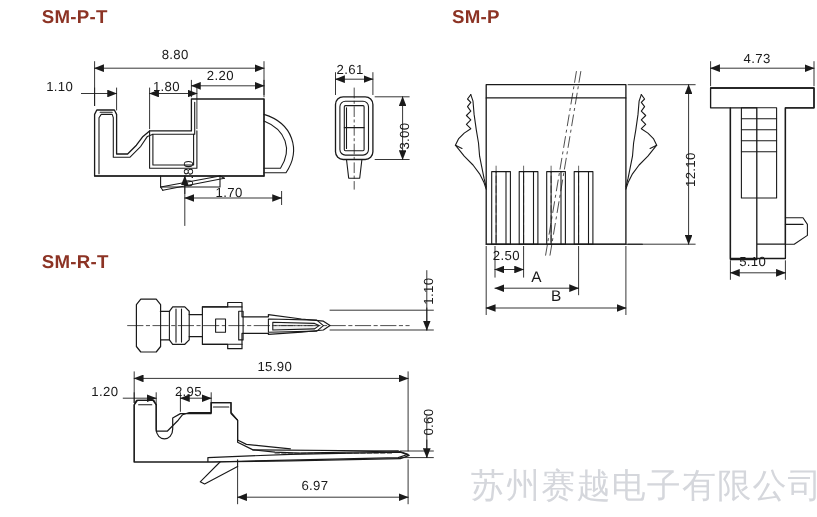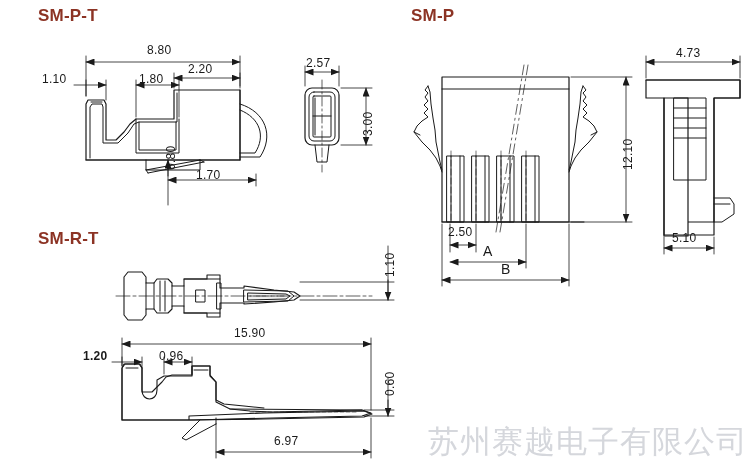--- a/index.html
+++ b/index.html
@@ -372,32 +372,32 @@
   <div class="part-title" style="left:14px; top:6px;">SM-P-T</div>
   <div class="part-title" style="left:387px; top:6px;">SM-P</div>
   <div class="part-title" style="left:14px; top:229px;">SM-R-T</div>
 
   <div class="dim" style="left:123px; top:43px;">8.80</div>
   <div class="dim" style="left:18px; top:72px;">1.10</div>
   <div class="dim" style="left:115px; top:72px;">1.80</div>
   <div class="dim" style="left:164px; top:62px;">2.20</div>
   <div class="dim vert" style="left:140px; top:170px;">0.80</div>
   <div class="dim" style="left:172px; top:168px;">1.70</div>
-  <div class="dim" style="left:282px; top:56px;">2.57</div>
+  <div class="dim" style="left:282px; top:56px;">2.61</div>
   <div class="dim vert" style="left:337px; top:136px;">3.00</div>
 
   <div class="dim" style="left:424px; top:225px;">2.50</div>
   <div class="lbl" style="left:459px; top:243px; font-size:14px;">A</div>
   <div class="lbl" style="left:477px; top:261px; font-size:14px;">B</div>
   <div class="dim vert" style="left:597px; top:170px;">12.10</div>
   <div class="dim" style="left:652px; top:46px;">4.73</div>
   <div class="dim" style="left:648px; top:231px;">5.10</div>
 
   <div class="dim vert" style="left:359px; top:277px;">1.10</div>
   <div class="dim" style="left:210px; top:326px;">15.90</div>
-  <div class="dim" style="left:59px; top:349px;font-weight:bold;">1.20</div>
-  <div class="dim" style="left:135px; top:349px;">0.96</div>
+  <div class="dim" style="left:59px; top:349px;">1.20</div>
+  <div class="dim" style="left:135px; top:349px;">2.95</div>
   <div class="dim vert" style="left:359px; top:396px;">0.60</div>
   <div class="dim" style="left:250px; top:434px;">6.97</div>
 
   <div class="watermark" style="left:404px; top:421px;">苏州赛越电子有限公司</div>
 
 </div>
 
 </body></html>

